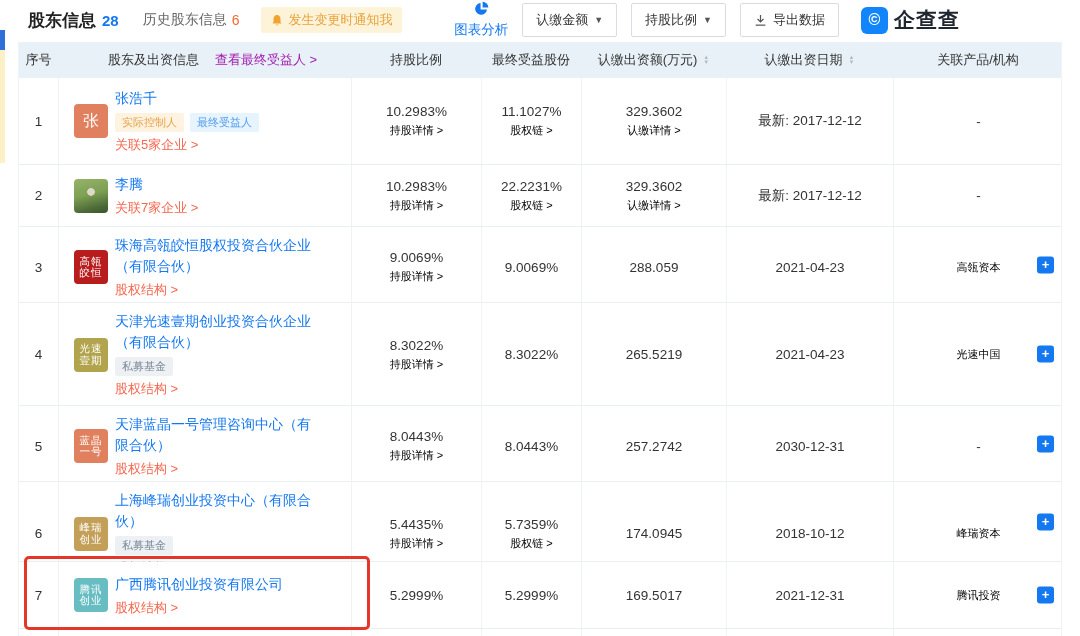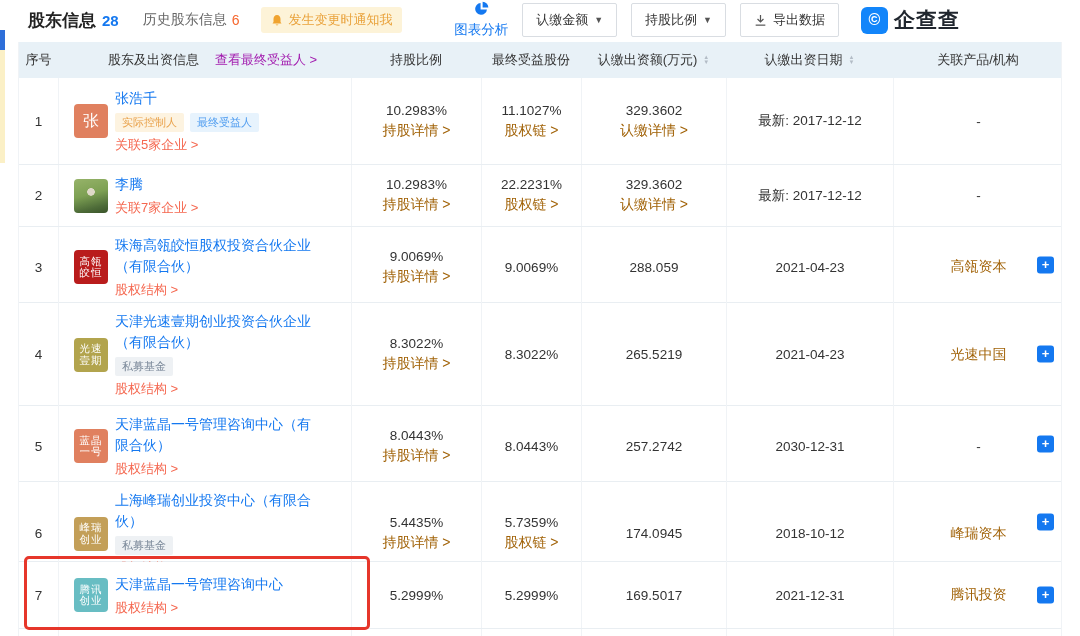--- a/index.html
+++ b/index.html
@@ -32,21 +32,21 @@
   .th { display:flex; align-items:center; justify-content:center; gap:6px; }
   .th.left { justify-content:flex-start; padding-left:50px; }
   .see-benef { color:#a21caf; font-size:13px; margin-left:10px; cursor:pointer; }
   .sort { display:inline-flex; flex-direction:column; line-height:5px; cursor:pointer; }
   .sort span { font-size:6px; color:#b3bcc6; }
 
   .row { border-bottom:1px solid #e9eef2; position:relative; background:#fff; }
   .cell { display:flex; flex-direction:column; align-items:center; justify-content:center; gap:4px; font-size:13.5px; color:#333; border-left:1px solid #f0f3f6; }
   .cell:first-child { border-left:none; }
   .val { color:#333; }
-  .blink { color:#a16207; font-size:14px; cursor:pointer; text-decoration:none; }
+  .blink { color:#000000; font-size:11px; cursor:pointer; text-decoration:none; }
   .rlink { color:#f5674f; font-size:13px; cursor:pointer; text-decoration:none; }
 
   .c-holder { flex-direction:row; justify-content:flex-start; align-items:center; padding:8px 30px 8px 15px; gap:7px; text-align:left; }
   .holder-info { display:flex; flex-direction:column; align-items:flex-start; gap:4px; }
   .name { color:#1478f0; font-size:14px; line-height:1.5; max-width:216px; cursor:pointer; text-decoration:none; }
   .avatar { width:34px; height:34px; border-radius:4px; flex:0 0 34px; display:flex; flex-direction:column; align-items:center; justify-content:center; color:#fff; cursor:pointer; }
   .avatar.one { font-size:16px; }
   .avatar.two { font-size:10.5px; line-height:11.5px; letter-spacing:1px; }
   .avatar.photo { background:radial-gradient(circle at 50% 38%, #dfd9c8 0 13%, rgba(0,0,0,0) 15%), linear-gradient(165deg,#96b369 0%,#7da053 45%,#4d6b38 80%,#3a5429 100%); }
   .tagrow { display:flex; gap:6px; }
@@ -304,21 +304,21 @@
     </div>
 
     <div class="grid row" style="height:67px">
       <div class="cell">7</div>
       <div class="cell c-holder">
         <div class="avatar two" style="background: rgb(104, 189, 195);">
           <span>腾讯</span>
             <span>创业</span>
         </div>
         <div class="holder-info">
-          <a class="name">天津蓝晶一号管理咨询中心</a>
+          <a class="name">广西腾讯创业投资有限公司</a>
           <a class="rlink">股权结构 &gt;</a>
         </div>
         <div class="plus"></div>
       </div>
       <div class="cell">5.2999%</div>
       <div class="cell">5.2999%</div>
       <div class="cell">169.5017</div>
       <div class="cell">2021-12-31</div>
       <div class="cell">
         <a class="blink">腾讯投资</a>

